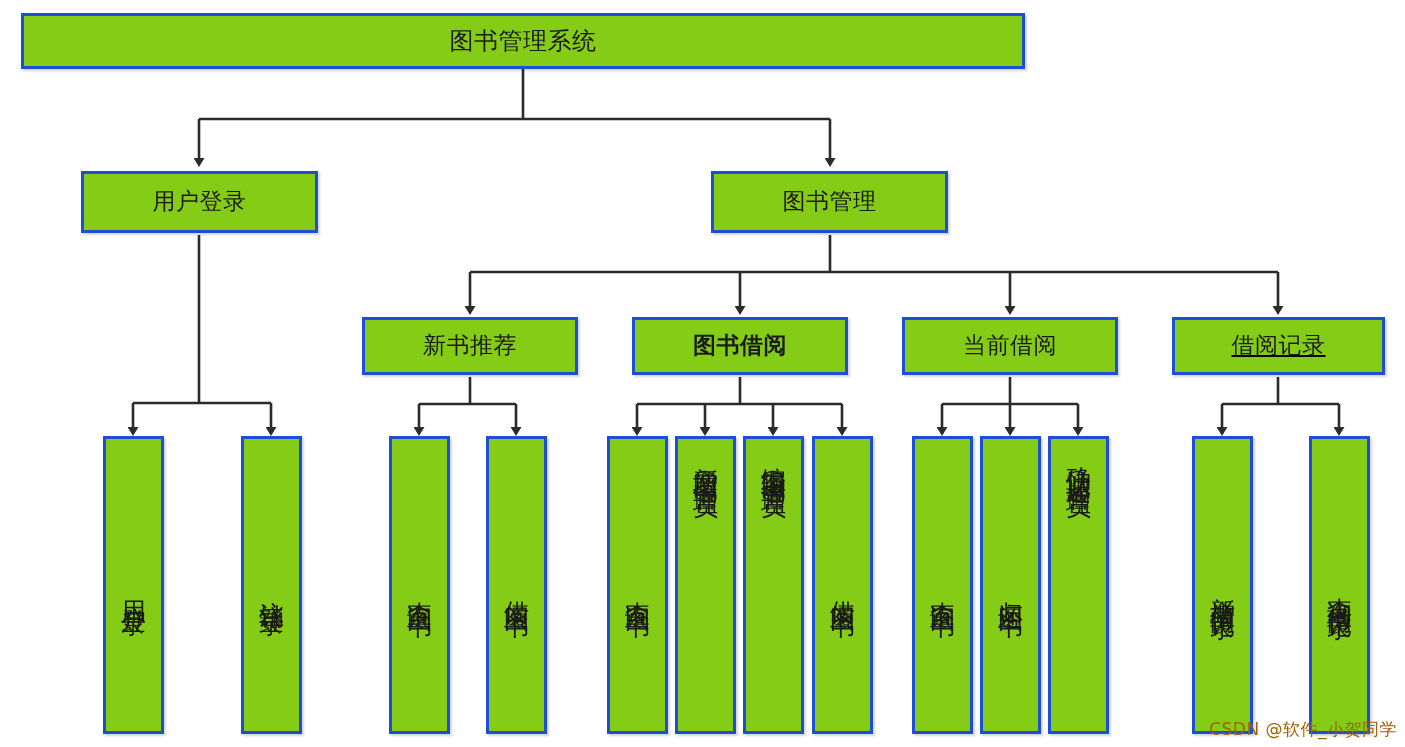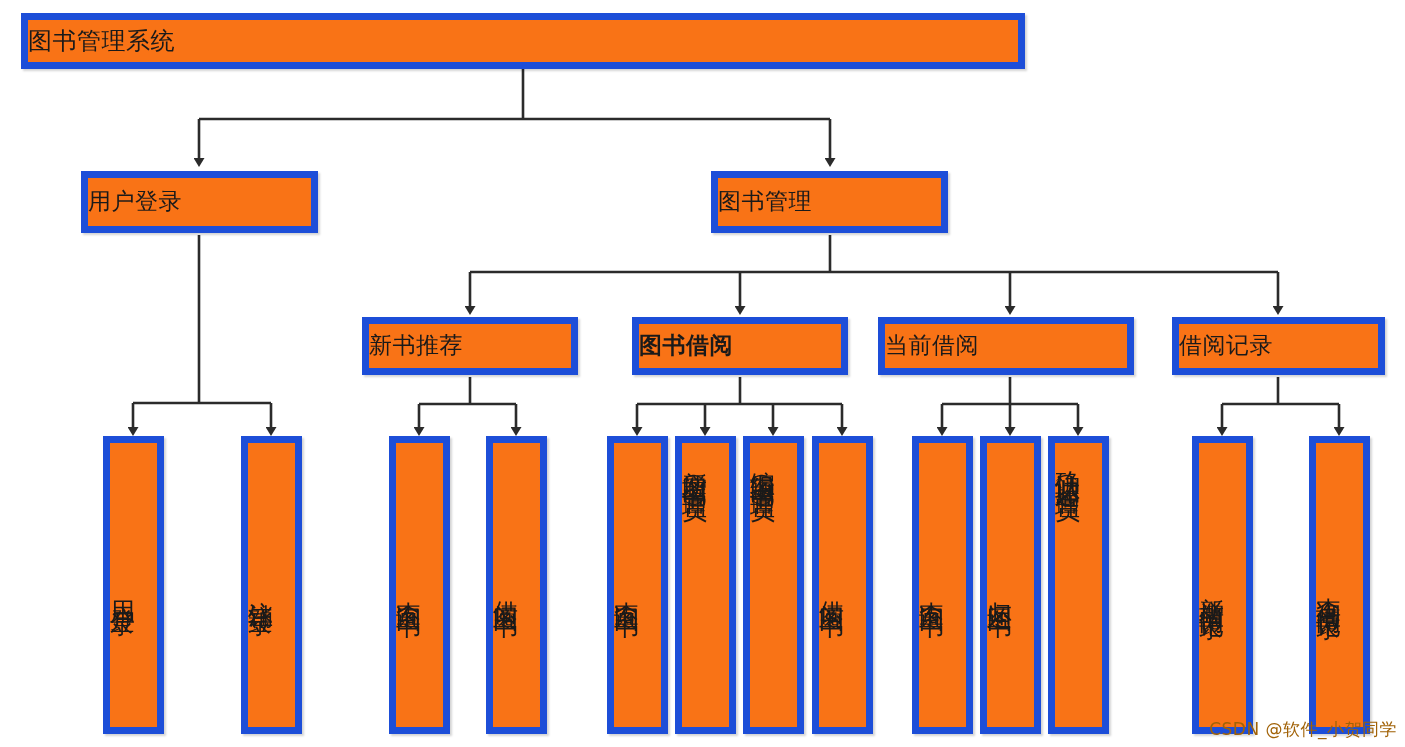--- a/index.html
+++ b/index.html
@@ -22,24 +22,25 @@
     position: absolute;
     left: 0;
     top: 0;
     width: 1405px;
     height: 747px;
     pointer-events: none;
   }
   .node {
     position: absolute;
     box-sizing: border-box;
-    background: #f97316;
-    border: 7px solid #1d4ed8;
+    background: #84cc16;
+    border: 3px solid #1d4ed8;
     display: flex;
     align-items: center;
+    justify-content: center;
     box-shadow: 2px 2px 2px rgba(0,0,0,0.17);
     z-index: 2;
   }
   .node .label {
     color: #1a1a1a;
     text-align: center;
     line-height: 1.12;
     white-space: pre;
   }
   .node.horizontal .label {
@@ -143,25 +144,25 @@
   </div>
 
   <div class="node horizontal" style="left:362px; top:317px; width:216px; height:58px;">
     <span class="label">新书推荐</span>
   </div>
 
   <div class="node horizontal" style="left:632px; top:317px; width:216px; height:58px;font-weight:bold;">
     <span class="label">图书借阅</span>
   </div>
 
-  <div class="node horizontal" style="left:878px; top:317px; width:256px; height:58px;">
+  <div class="node horizontal" style="left:902px; top:317px; width:216px; height:58px;">
     <span class="label">当前借阅</span>
   </div>
 
-  <div class="node horizontal" style="left:1172px; top:317px; width:213px; height:58px;">
+  <div class="node horizontal" style="left:1172px; top:317px; width:213px; height:58px;text-decoration:underline;">
     <span class="label">借阅记录</span>
   </div>
 
   <div class="node vertical mid" style="left:103px; top:436px; width:61px; height:298px;">
     <span class="label">用户登录</span>
   </div>
 
   <div class="node vertical mid" style="left:241px; top:436px; width:61px; height:298px;">
     <span class="label">注销登录</span>
   </div>

